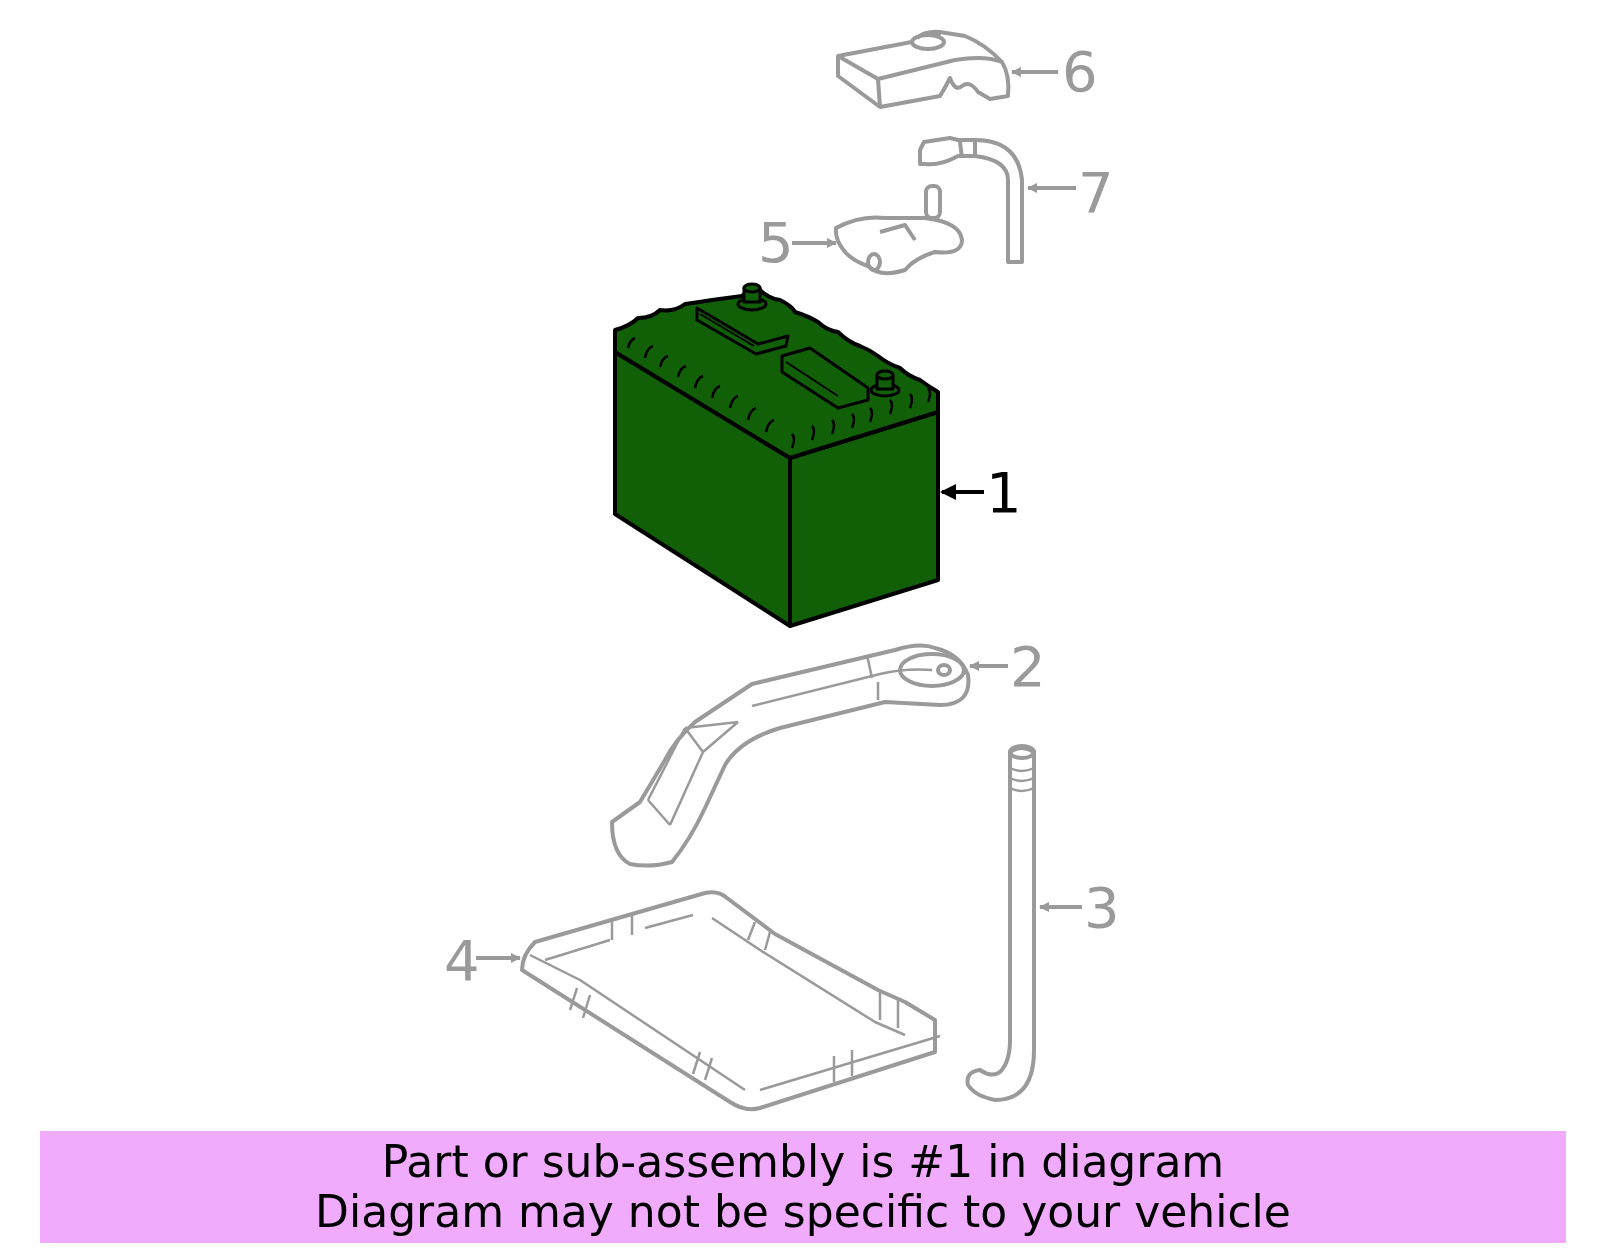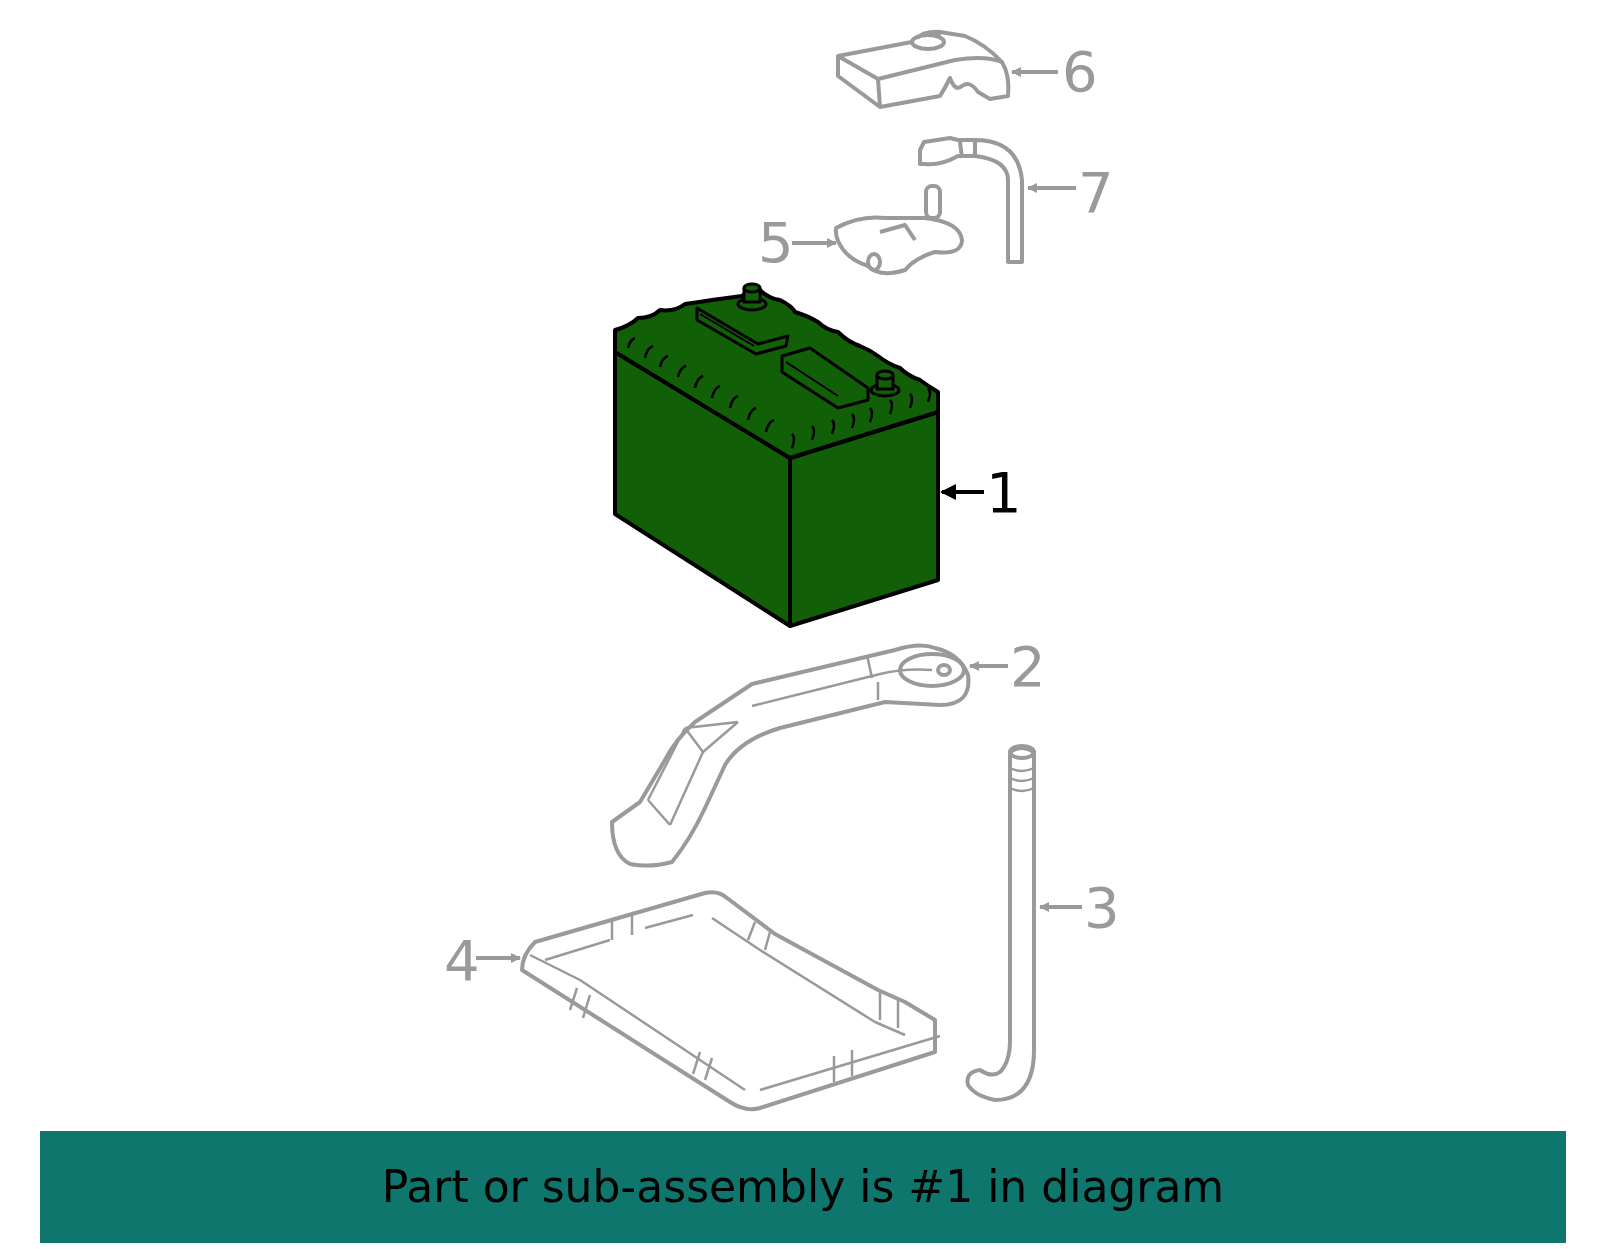--- a/index.html
+++ b/index.html
@@ -1,21 +1,21 @@
 <!DOCTYPE html>
 <html><head>
 <meta charset="utf-8">
 <style>
   html, body { margin: 0; padding: 0; background: #ffffff; }
   body { width: 1600px; height: 1249px; position: relative; overflow: hidden; font-family: "DejaVu Sans", sans-serif; }
   #diagram { position: absolute; left: 0; top: 0; width: 1600px; height: 1249px; }
   .callout { font-family: "DejaVu Sans", sans-serif; font-size: 56px; }
   .banner {
     position: absolute; left: 40px; top: 1131px; width: 1526px; height: 112px;
-    background: #0f766e; display: flex; flex-direction: column; align-items: center; justify-content: center;
+    background: #f0abfc; display: flex; flex-direction: column; align-items: center; justify-content: center;
   }
   .banner-line { font-family: "DejaVu Sans", sans-serif; font-size: 44px; line-height: 50px; color: #000000; white-space: nowrap; }
 </style>
 </head>
 <body>
 
 <svg id="diagram" viewBox="0 0 1600 1249" xmlns="http://www.w3.org/2000/svg">
   <defs>
     <marker id="arrowGrey" markerWidth="10" markerHeight="10" refX="9" refY="5" orient="auto" markerUnits="userSpaceOnUse">
       <path d="M0,0 L10,5 L0,10 z" fill="#9a9a9a"></path>
@@ -141,13 +141,14 @@
     <path d="M834,1056 L834,1082 M852,1050 L852,1076" stroke-width="2.5"></path>
   </g>
   <g>
     <line x1="476" y1="958" x2="520" y2="958" stroke="#9a9a9a" stroke-width="4" marker-end="url(#arrowGrey)"></line>
     <text class="callout" x="444" y="980" fill="#9a9a9a">4</text>
   </g>
 </svg>
 
 <div class="banner">
   <div class="banner-line">Part or sub-assembly is #1 in diagram</div>
+  <div class="banner-line">Diagram may not be specific to your vehicle</div>
 </div>
 
 </body></html>

